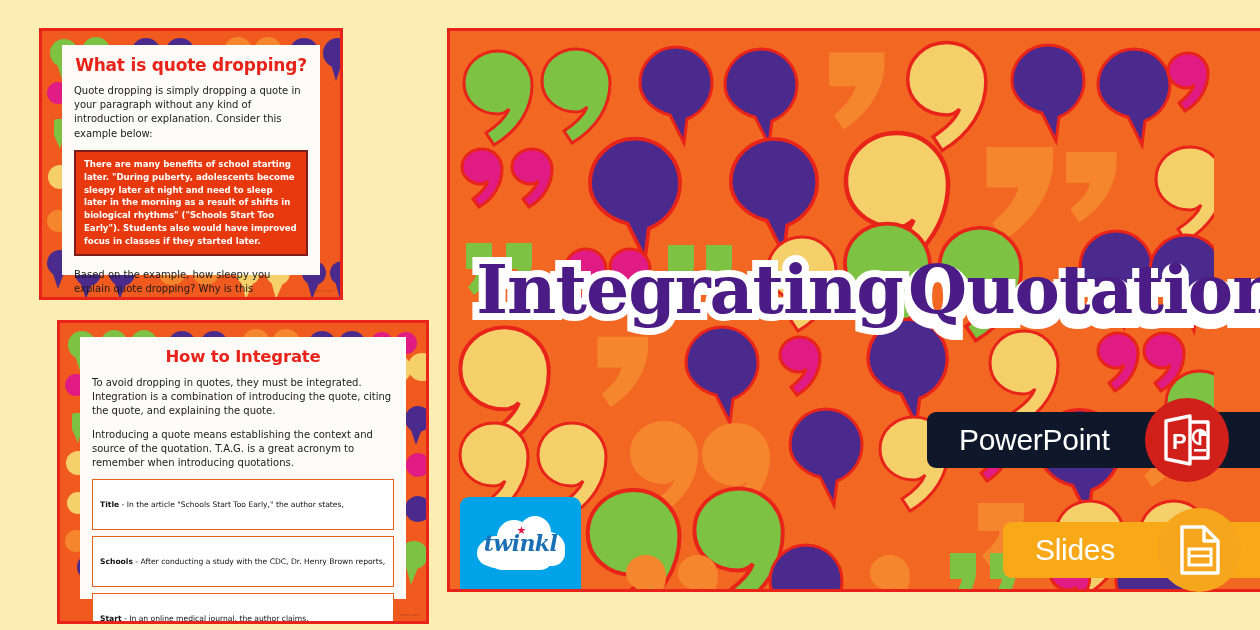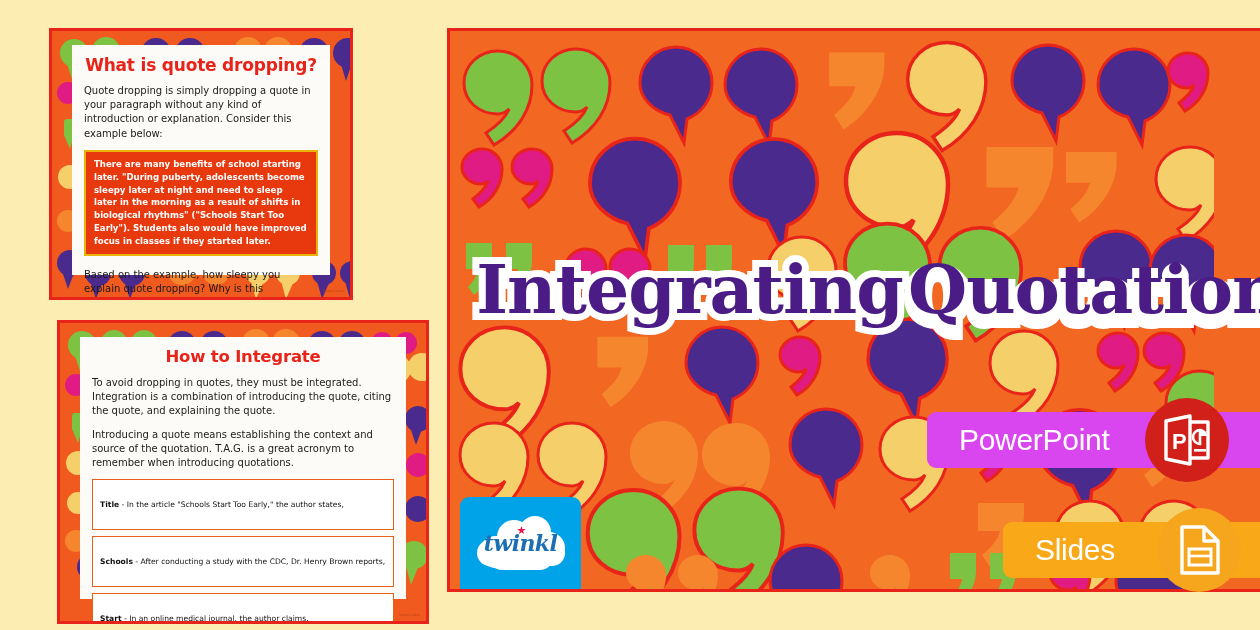--- a/index.html
+++ b/index.html
@@ -11,21 +11,21 @@
   }
   .page { position: relative; width: 1260px; height: 630px; background: #FCEEB2; }
 
   
   .thumb {
     position: absolute;
     background: #F05A1E;
     border: 3px solid #E8231A;
     overflow: hidden;
   }
-  #thumb-1 { left: 49px; top: 28px; width: 304px; height: 272px; }
+  #thumb-1 { left: 39px; top: 28px; width: 304px; height: 272px; }
   #thumb-2 { left: 57px; top: 320px; width: 372px; height: 304px; }
 
   .thumb-deco { position: absolute; inset: 0; overflow: hidden; }
   .thumb-card {
     position: absolute;
     left: 20px; top: 14px; right: 20px; bottom: 22px;
     background: #FCFBF8;
     z-index: 5;
     padding: 10px 12px 8px 12px;
   }
@@ -41,21 +41,21 @@
   #thumb-2 .thumb-title { font-size: 16.5px; margin-bottom: 10px; }
   .thumb-p {
     font-size: 10px;
     line-height: 1.42;
     color: #1b1b1b;
     font-family: "DejaVu Sans", sans-serif;
     margin-bottom: 9px;
   }
   .quote-box {
     background: #E8380D;
-    border: 2px solid #eab308;
+    border: 2px solid #7f1d1d;
     color: #fff;
     font-weight: bold;
     font-size: 8.6px;
     line-height: 1.5;
     padding: 6px 8px;
     margin: 2px 0 12px 0;
   }
   .tag-row {
     border: 1.5px solid #E8601A;
     background: #fff;
@@ -144,21 +144,21 @@
 
   
   .badge {
     position: absolute;
     z-index: 40;
     display: flex; align-items: center;
   }
   #badge-powerpoint {
     left: 927px; top: 412px;
     height: 56px; width: 333px;
-    background: #d946ef;
+    background: #0f172a;
     border-radius: 9px 0 0 9px;
   }
   #badge-slides {
     left: 1003px; top: 522px;
     height: 56px; width: 285px;
     background: #F9A818;
     border-radius: 9px 0 0 9px;
   }
   .badge-label {
     color: #fff;

